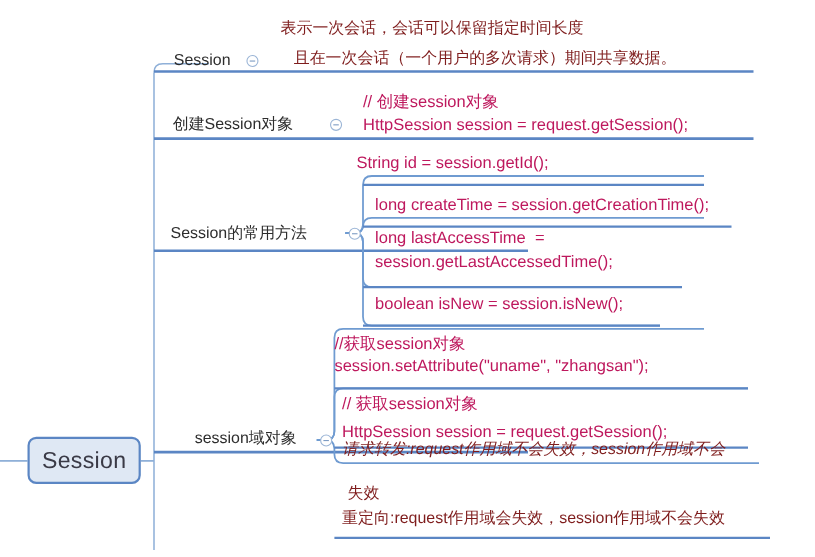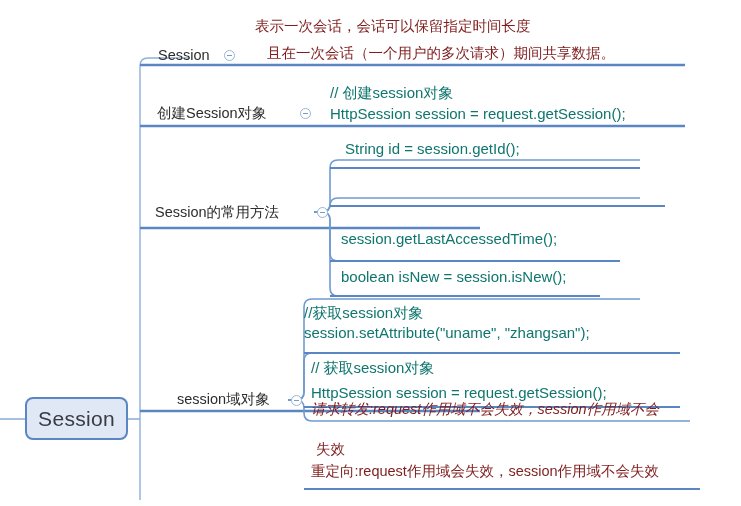--- a/index.html
+++ b/index.html
@@ -18,21 +18,21 @@
     border:2px solid #5b86c4;border-radius:8px;
     background:#dfe8f4;
     display:flex;align-items:center;justify-content:center;
     font-size:21px;color:#3a3a46;letter-spacing:.3px;
     box-sizing:border-box;
   }
 
   
   .node{position:absolute;white-space:pre;line-height:1.28;}
   .lvl1{font-size:14.5px;color:#2d2d2d;}
-  .lvl2{font-size:15px;color:#0f766e;}
+  .lvl2{font-size:15px;color:#be185d;}
   .cn{font-size:14.5px;color:#7f1d1d;}
 
   
   .toggle{
     position:absolute;width:11px;height:11px;border-radius:50%;
     border:1px solid #9bb5d6;background:#ffffff;box-sizing:border-box;
   }
   .toggle::before{
     content:"";position:absolute;left:2px;top:4px;width:5px;height:1px;background:#7d9cc4;
   }
@@ -84,21 +84,23 @@
   <div class="node cn" style="left:247px;top:44px;margin-left:20px;">且在一次会话（一个用户的多次请求）期间共享数据。</div>
 
   <div class="node lvl1" style="left:157px;top:104px;">创建Session对象</div>
   <div class="toggle" style="left:300px;top:108px;"></div>
   <div class="node lvl2" style="left:330px;top:83px;">// 创建session对象</div>
   <div class="node lvl2" style="left:330px;top:104px;">HttpSession session = request.getSession();</div>
 
   <div class="node lvl1" style="left:155px;top:203px;">Session的常用方法</div>
   <div class="toggle" style="left:317px;top:207px;"></div>
 
-  <div class="node lvl2" style="left:345px;top:139px;">String id = session.getId();</div>
+  <div class="node lvl2" style="left:324px;top:139px;">String id = session.getId();</div>
+  <div class="node lvl2" style="left:341px;top:177px;">long createTime = session.getCreationTime();</div>
+  <div class="node lvl2" style="left:341px;top:207px;">long lastAccessTime  =</div>
   <div class="node lvl2" style="left:341px;top:229px;">session.getLastAccessedTime();</div>
   <div class="node lvl2" style="left:341px;top:267px;">boolean isNew = session.isNew();</div>
 
   <div class="node lvl1" style="left:157px;top:390px;margin-left:20px;">session域对象</div>
   <div class="toggle" style="left:291px;top:395px;"></div>
 
   <div class="node lvl2" style="left:304px;top:303px;">//获取session对象</div>
   <div class="node lvl2" style="left:304px;top:323px;">session.setAttribute("uname", "zhangsan");</div>
 
   <div class="node lvl2" style="left:311px;top:358px;">// 获取session对象</div>

